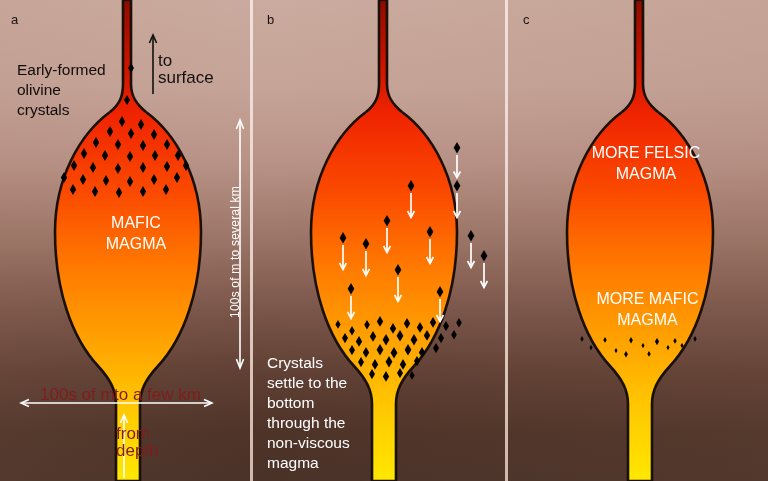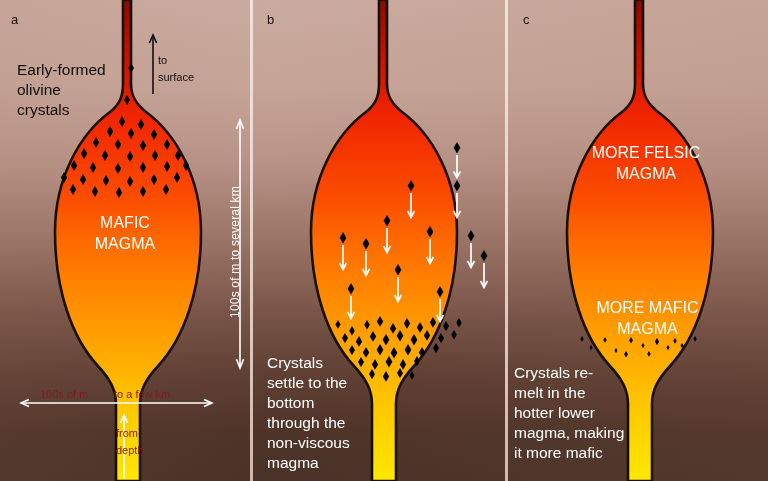--- a/index.html
+++ b/index.html
@@ -33,21 +33,21 @@
   .system{position:absolute;top:0;width:256px;height:481px;}
   .svgsys{position:absolute;left:0;top:0;}
 
   
   .txt{position:absolute;font-size:15.5px;line-height:20px;color:#100c0a;white-space:pre-line;}
   .txt.white{color:#ffffff;}
   .magma-label{position:absolute;color:#fff;font-size:16px;line-height:21px;text-align:center;white-space:pre-line;}
 
   
   .anno{position:absolute;left:0;top:0;pointer-events:none;}
-  .anno-txt{position:absolute;font-size:11px;line-height:17px;white-space:pre-line;}
+  .anno-txt{position:absolute;font-size:17px;line-height:17px;white-space:pre-line;}
   .anno-txt.dark{color:#141010;}
   .anno-txt.light{color:#7f1d1d;}
   .vtxt{position:absolute;font-size:12px;color:#fff;
         writing-mode:vertical-rl;transform:rotate(180deg);white-space:nowrap;letter-spacing:.2px;}
 </style>
 </head>
 <body>
 
 <div id="stage">
 
@@ -291,43 +291,38 @@
     </g>
   </svg>
 
   <div class="plabel" style="left:11px;top:12px">a</div>
   <div class="plabel" style="left:267px;top:12px">b</div>
   <div class="plabel" style="left:523px;top:12px">c</div>
 
   <div class="txt" style="left:17px;top:60px">Early-formed
 olivine
 crystals</div>
-  <div class="magma-label" style="left:50px;top:212px;width:150px">MAFIC
+  <div class="magma-label" style="left:61px;top:212px;width:150px">MAFIC
 MAGMA</div>
   <div class="anno-txt dark" style="left:158px;top:52px">to
 surface</div>
   <div class="anno-txt light" style="left:40px;top:386px">100s of m</div>
   <div class="anno-txt light" style="left:114px;top:386px">to a few km</div>
   <div class="anno-txt light" style="left:116px;top:425px">from
 depth</div>
   <div class="vtxt" style="left:228px;top:186px">100s of m to several km</div>
 
   <div class="txt white" style="left:267px;top:353px">Crystals
 settle to the
 bottom
 through the
 non-viscous
 magma</div>
 
   <div class="magma-label" style="left:566px;top:142px;width:160px">MORE FELSIC
 MAGMA</div>
-  <div class="magma-label" style="left:570px;top:297px;width:155px">MORE MAFIC
+  <div class="magma-label" style="left:570px;top:288px;width:155px">MORE MAFIC
 MAGMA</div>
-  <div class="txt white" style="left:514px;top:363px">Crystals re-
-melt in the
-hotter lower
-magma, making
-it more mafic</div>
 
   <div class="divider" style="left:250px"></div>
   <div class="divider" style="left:505px"></div>
 
 </div>
 
 </body></html>

